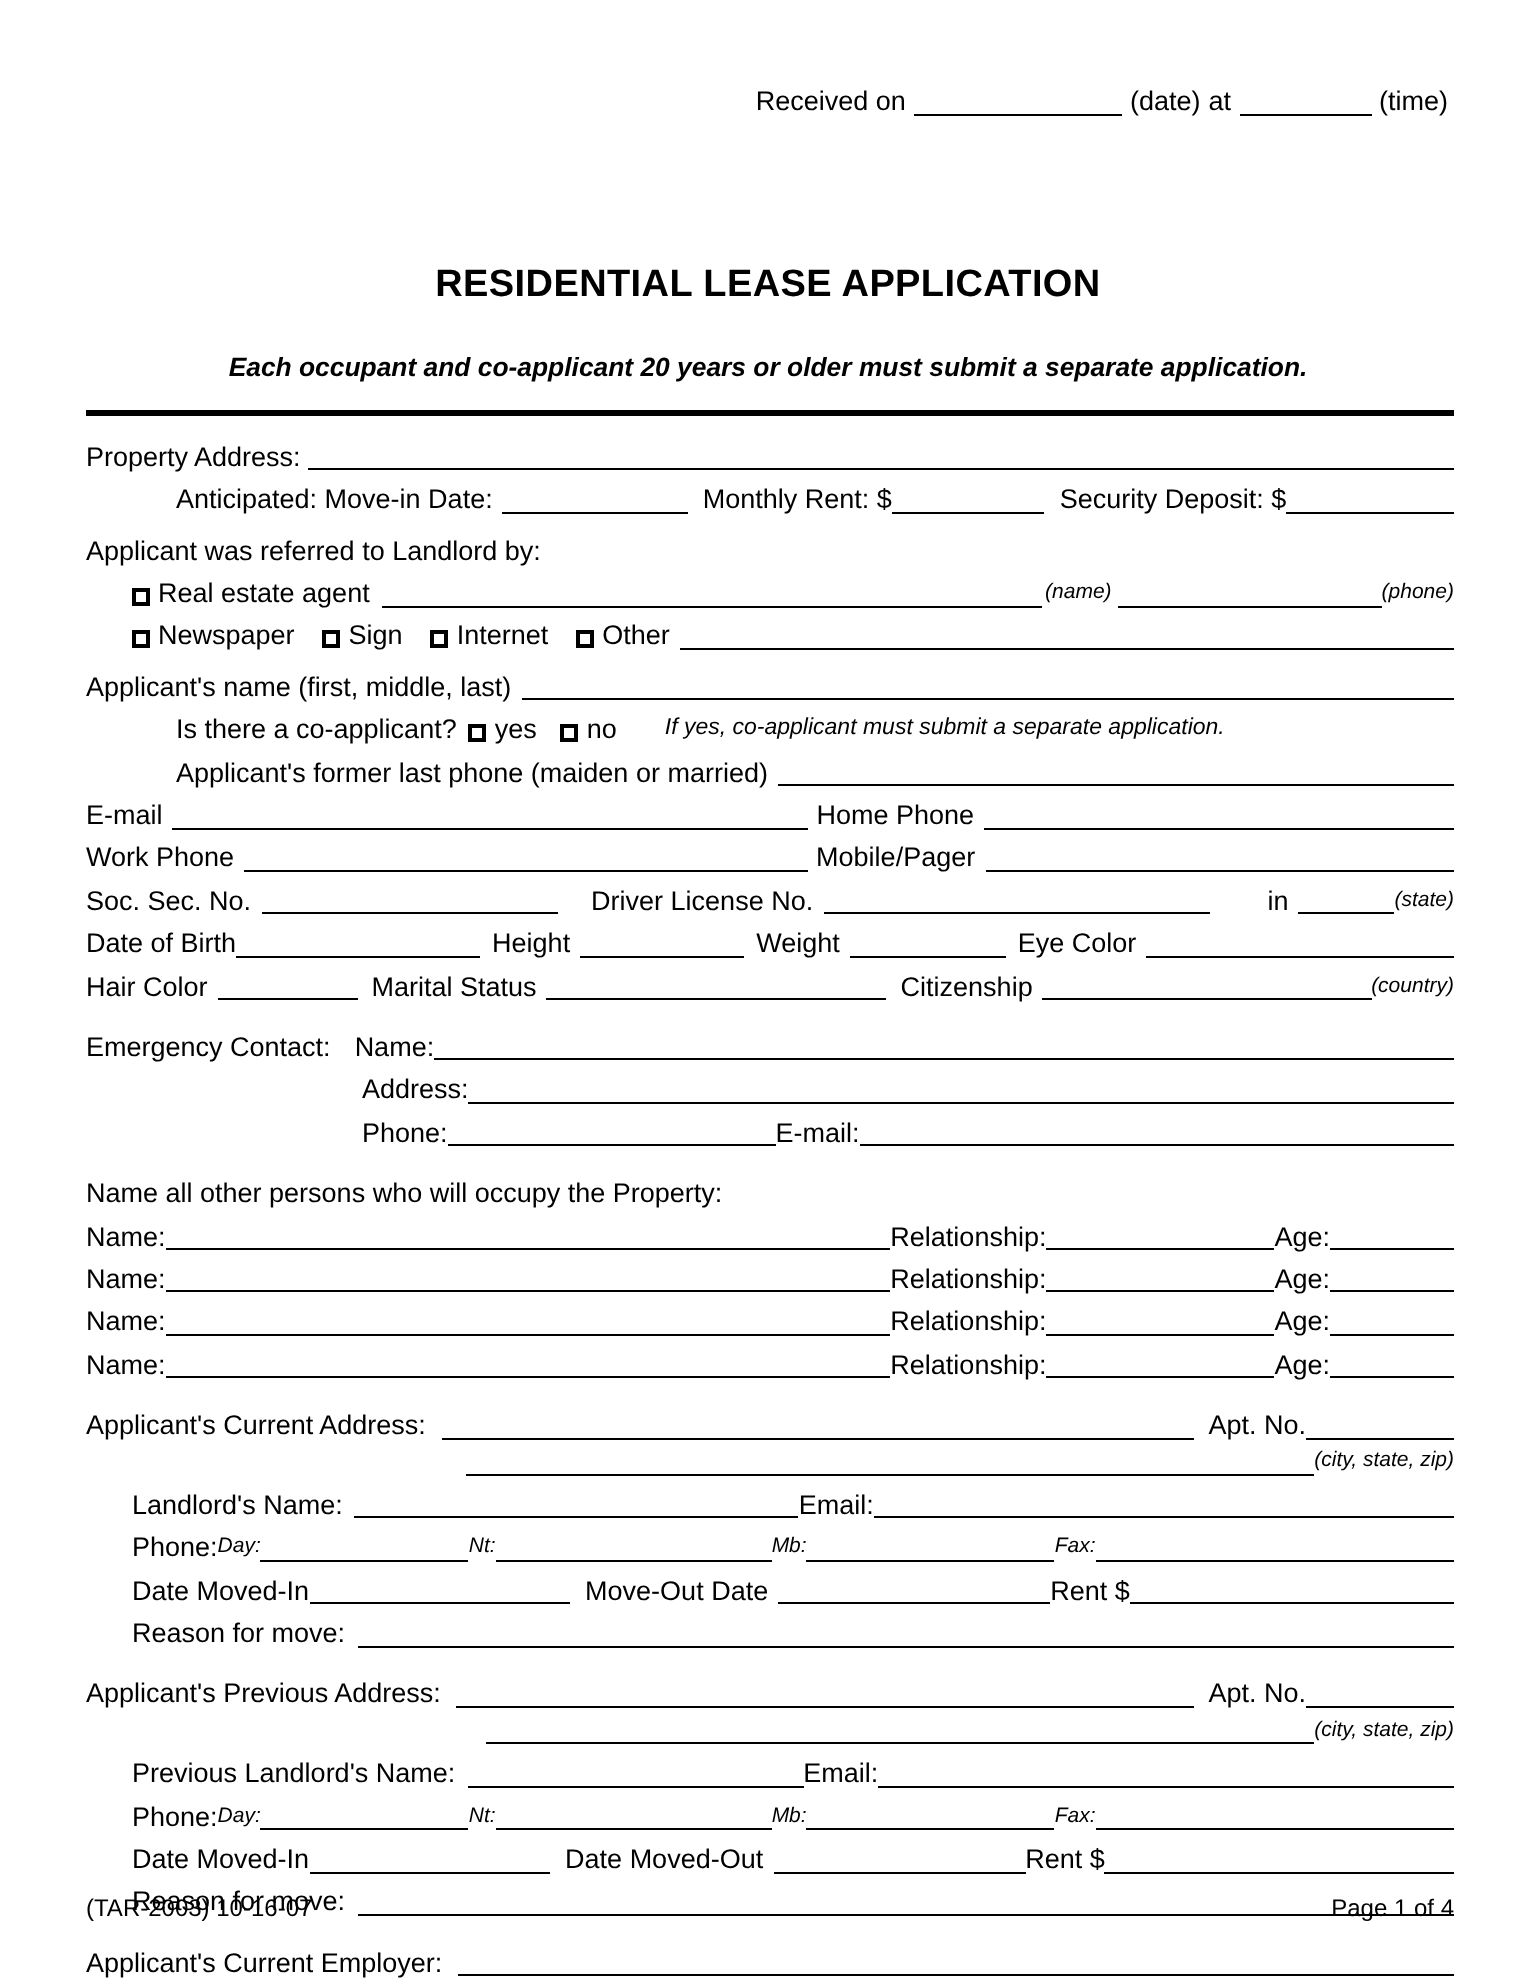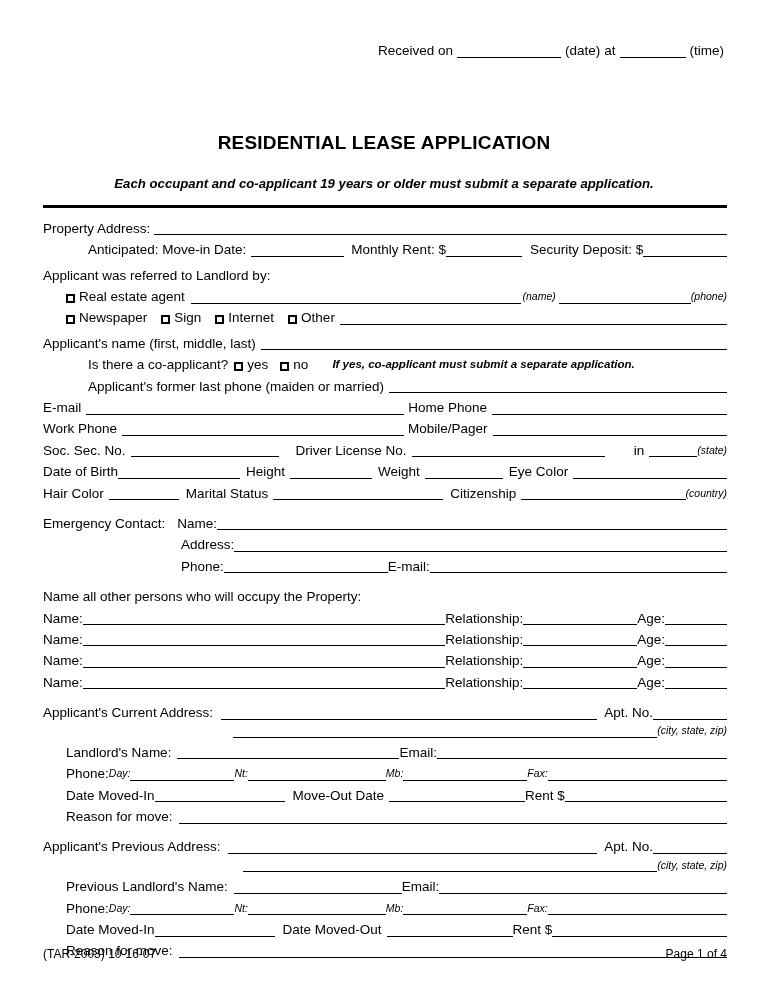--- a/index.html
+++ b/index.html
@@ -46,21 +46,21 @@
   
   .body { position: absolute; left: 43px; top: 219px; width: 684px; }
 
   .row { display: flex; align-items: flex-end; height: 16.4px; white-space: nowrap; }
   .row.gap { margin-top: 9px; }
   .row.gap-s { margin-top: 5px; }
   .row.gap-l { margin-top: 14px; }
 
   .lbl { font-size: 13.5px; line-height: 13.5px; }
   .lbl-smi { font-size: 10.5px; line-height: 13.5px; font-style: italic; }
-  .lbl-bi { font-size: 11.5px; line-height: 13.5px; font-style: italic; font-weight: bold; }
+  .lbl-bi { font-size: 11.5px; line-height: 13.5px; font-style: italic; font-weight: normal; }
 
   .fill { border-bottom: 1.4px solid #000; height: 14px; flex: 0 0 auto; }
   .fill.grow { flex: 1 1 auto; }
 
   .ind1 { padding-left: 23px; }
   .ind2 { padding-left: 45px; }
   .ind3 { padding-left: 138px; }
 
   
   .cb {
@@ -88,21 +88,21 @@
   <div class="received">
     <span class="lbl">Received on</span>
     <span class="rule" style="width:104px;"></span>
     <span class="lbl">(date)</span>
     <span class="lbl">at</span>
     <span class="rule" style="width:66px;"></span>
     <span class="lbl">(time)</span>
   </div>
 
   <div class="title">RESIDENTIAL LEASE APPLICATION</div>
-  <div class="subtitle">Each occupant and co-applicant 19 years or older must submit a separate application.</div>
+  <div class="subtitle">Each occupant and co-applicant 20 years or older must submit a separate application.</div>
 
   <div class="divider"></div>
 
   <div class="body">
 
     <div class="row">
       <span class="lbl">Property Address:</span>
       <span class="fill grow" style="margin-left:4px;"></span>
     </div>
 
@@ -347,20 +347,24 @@
       <span class="fill" style="width:126px; margin-left:5px;"></span>
       <span class="lbl">Rent $</span>
       <span class="fill grow"></span>
     </div>
 
     <div class="row gap-s ind1">
       <span class="lbl">Reason for move:</span>
       <span class="fill grow" style="margin-left:6px;"></span>
     </div>
 
+    <div class="row gap-l">
+      <span class="lbl">Applicant's Current Employer:</span>
+      <span class="fill grow" style="margin-left:8px;"></span>
+    </div>
 
     <div class="row gap-s ind1">
       
       
       
     </div>
 
   </div>
 
   <div class="footer">

